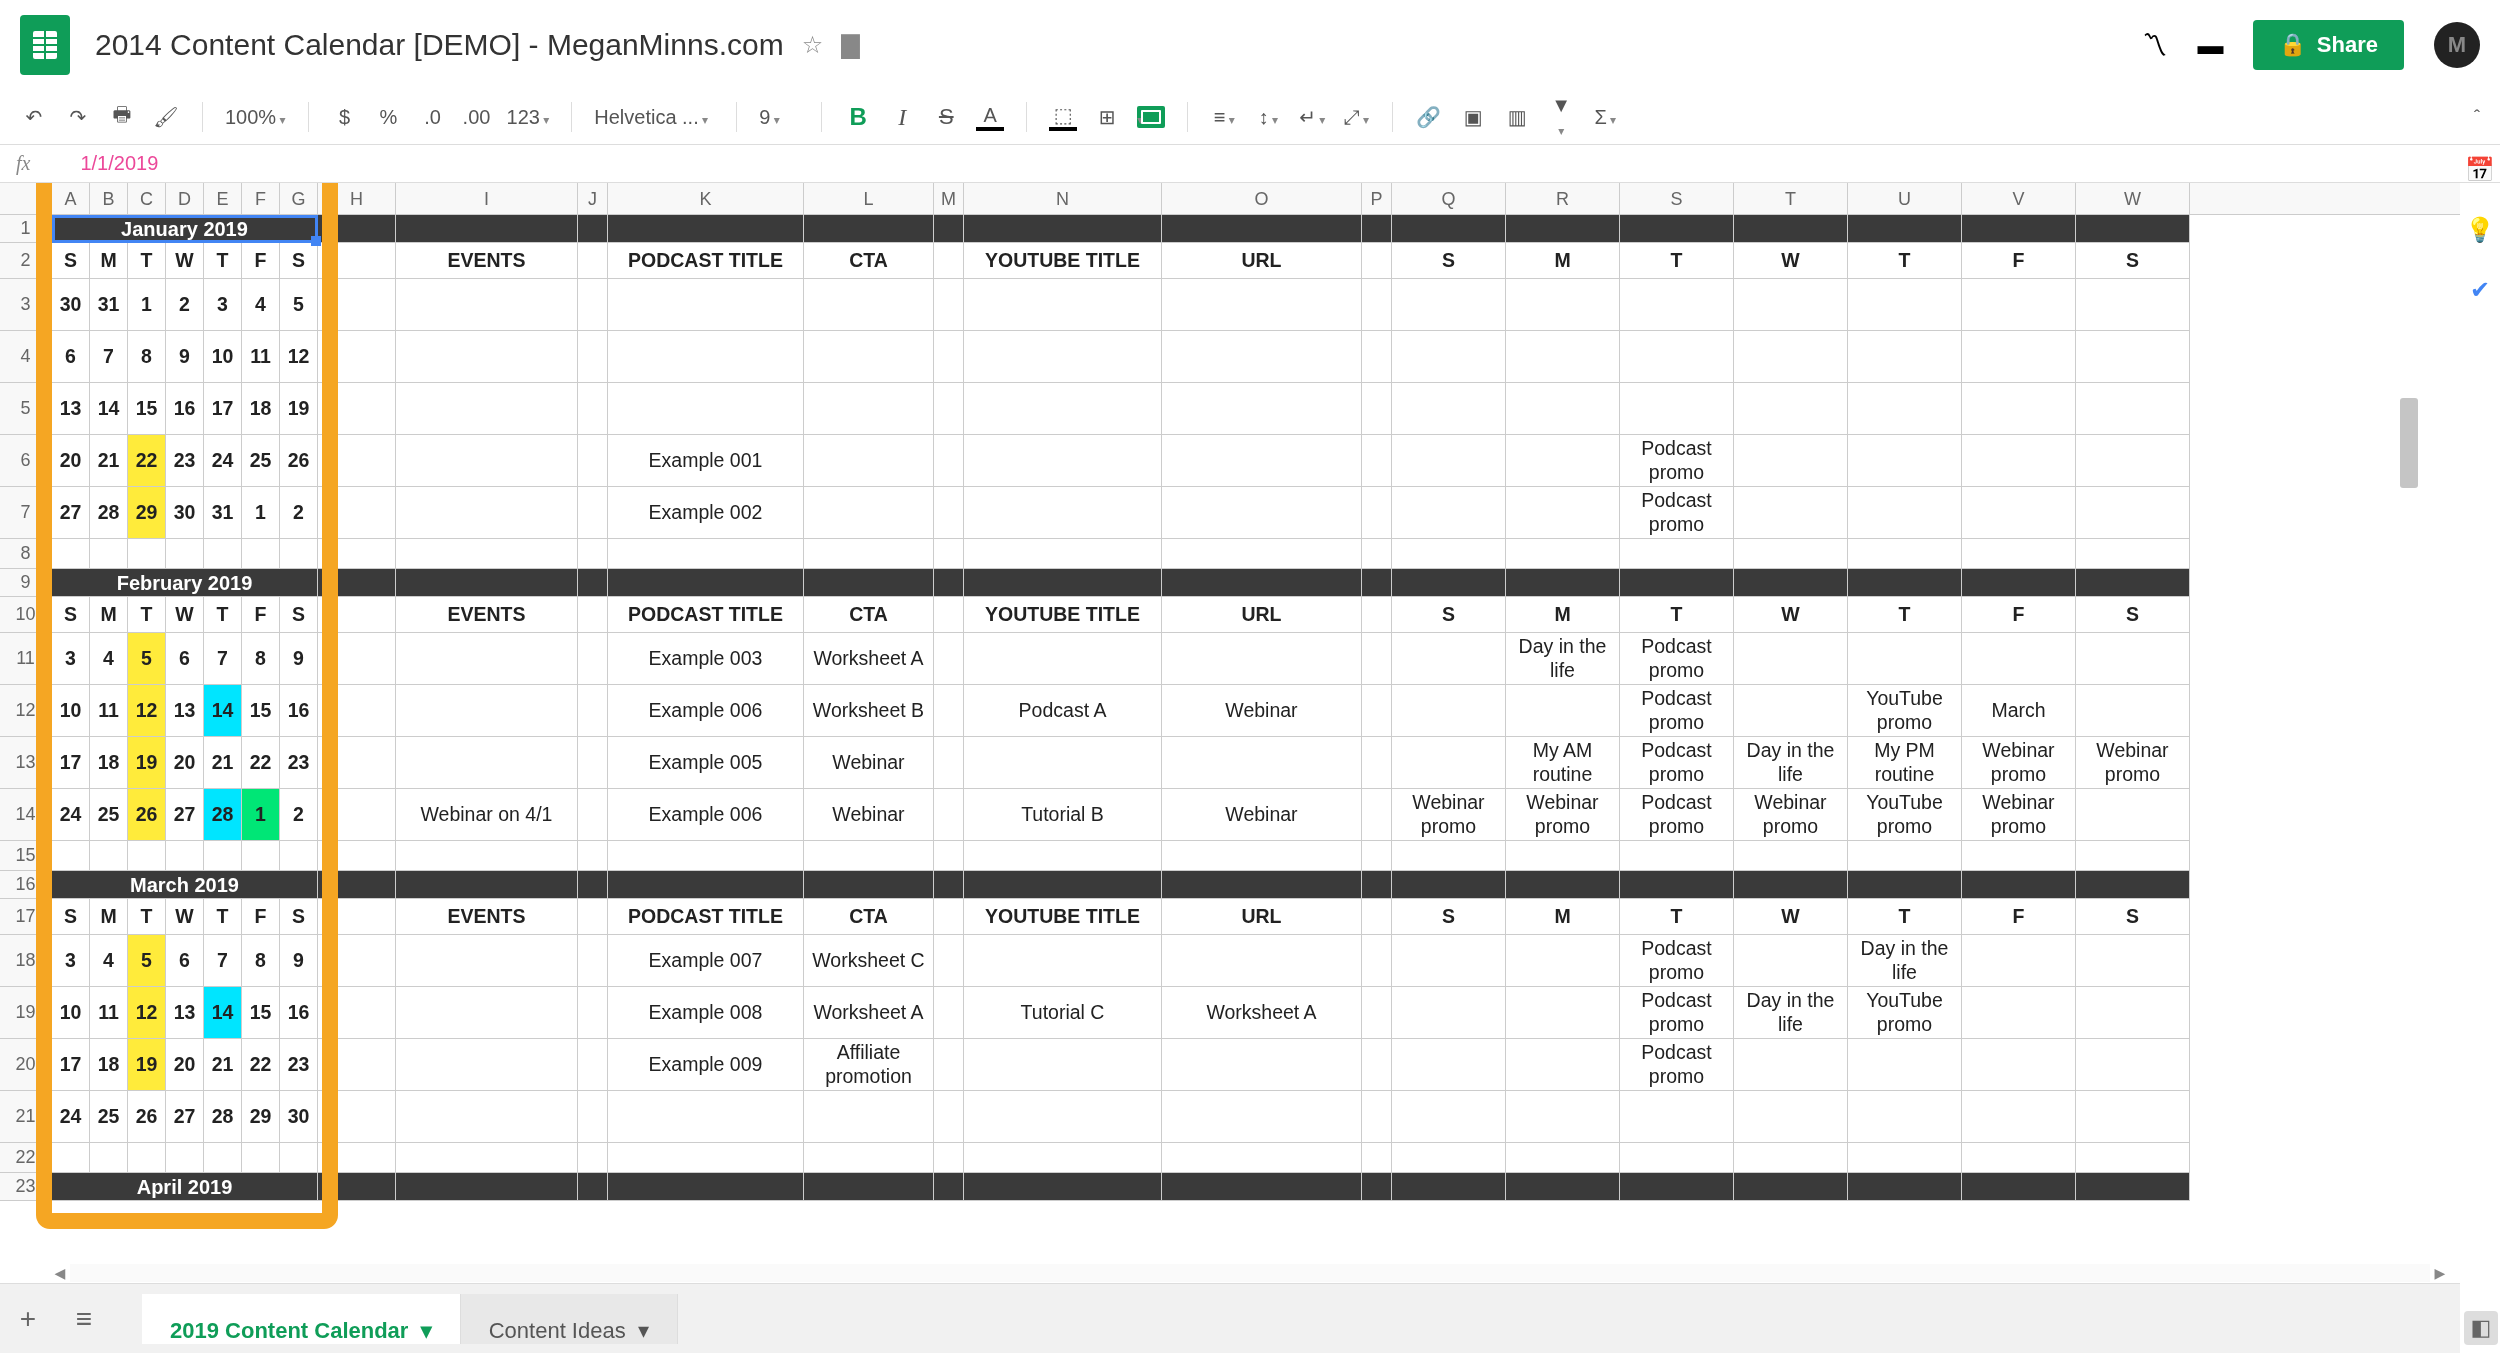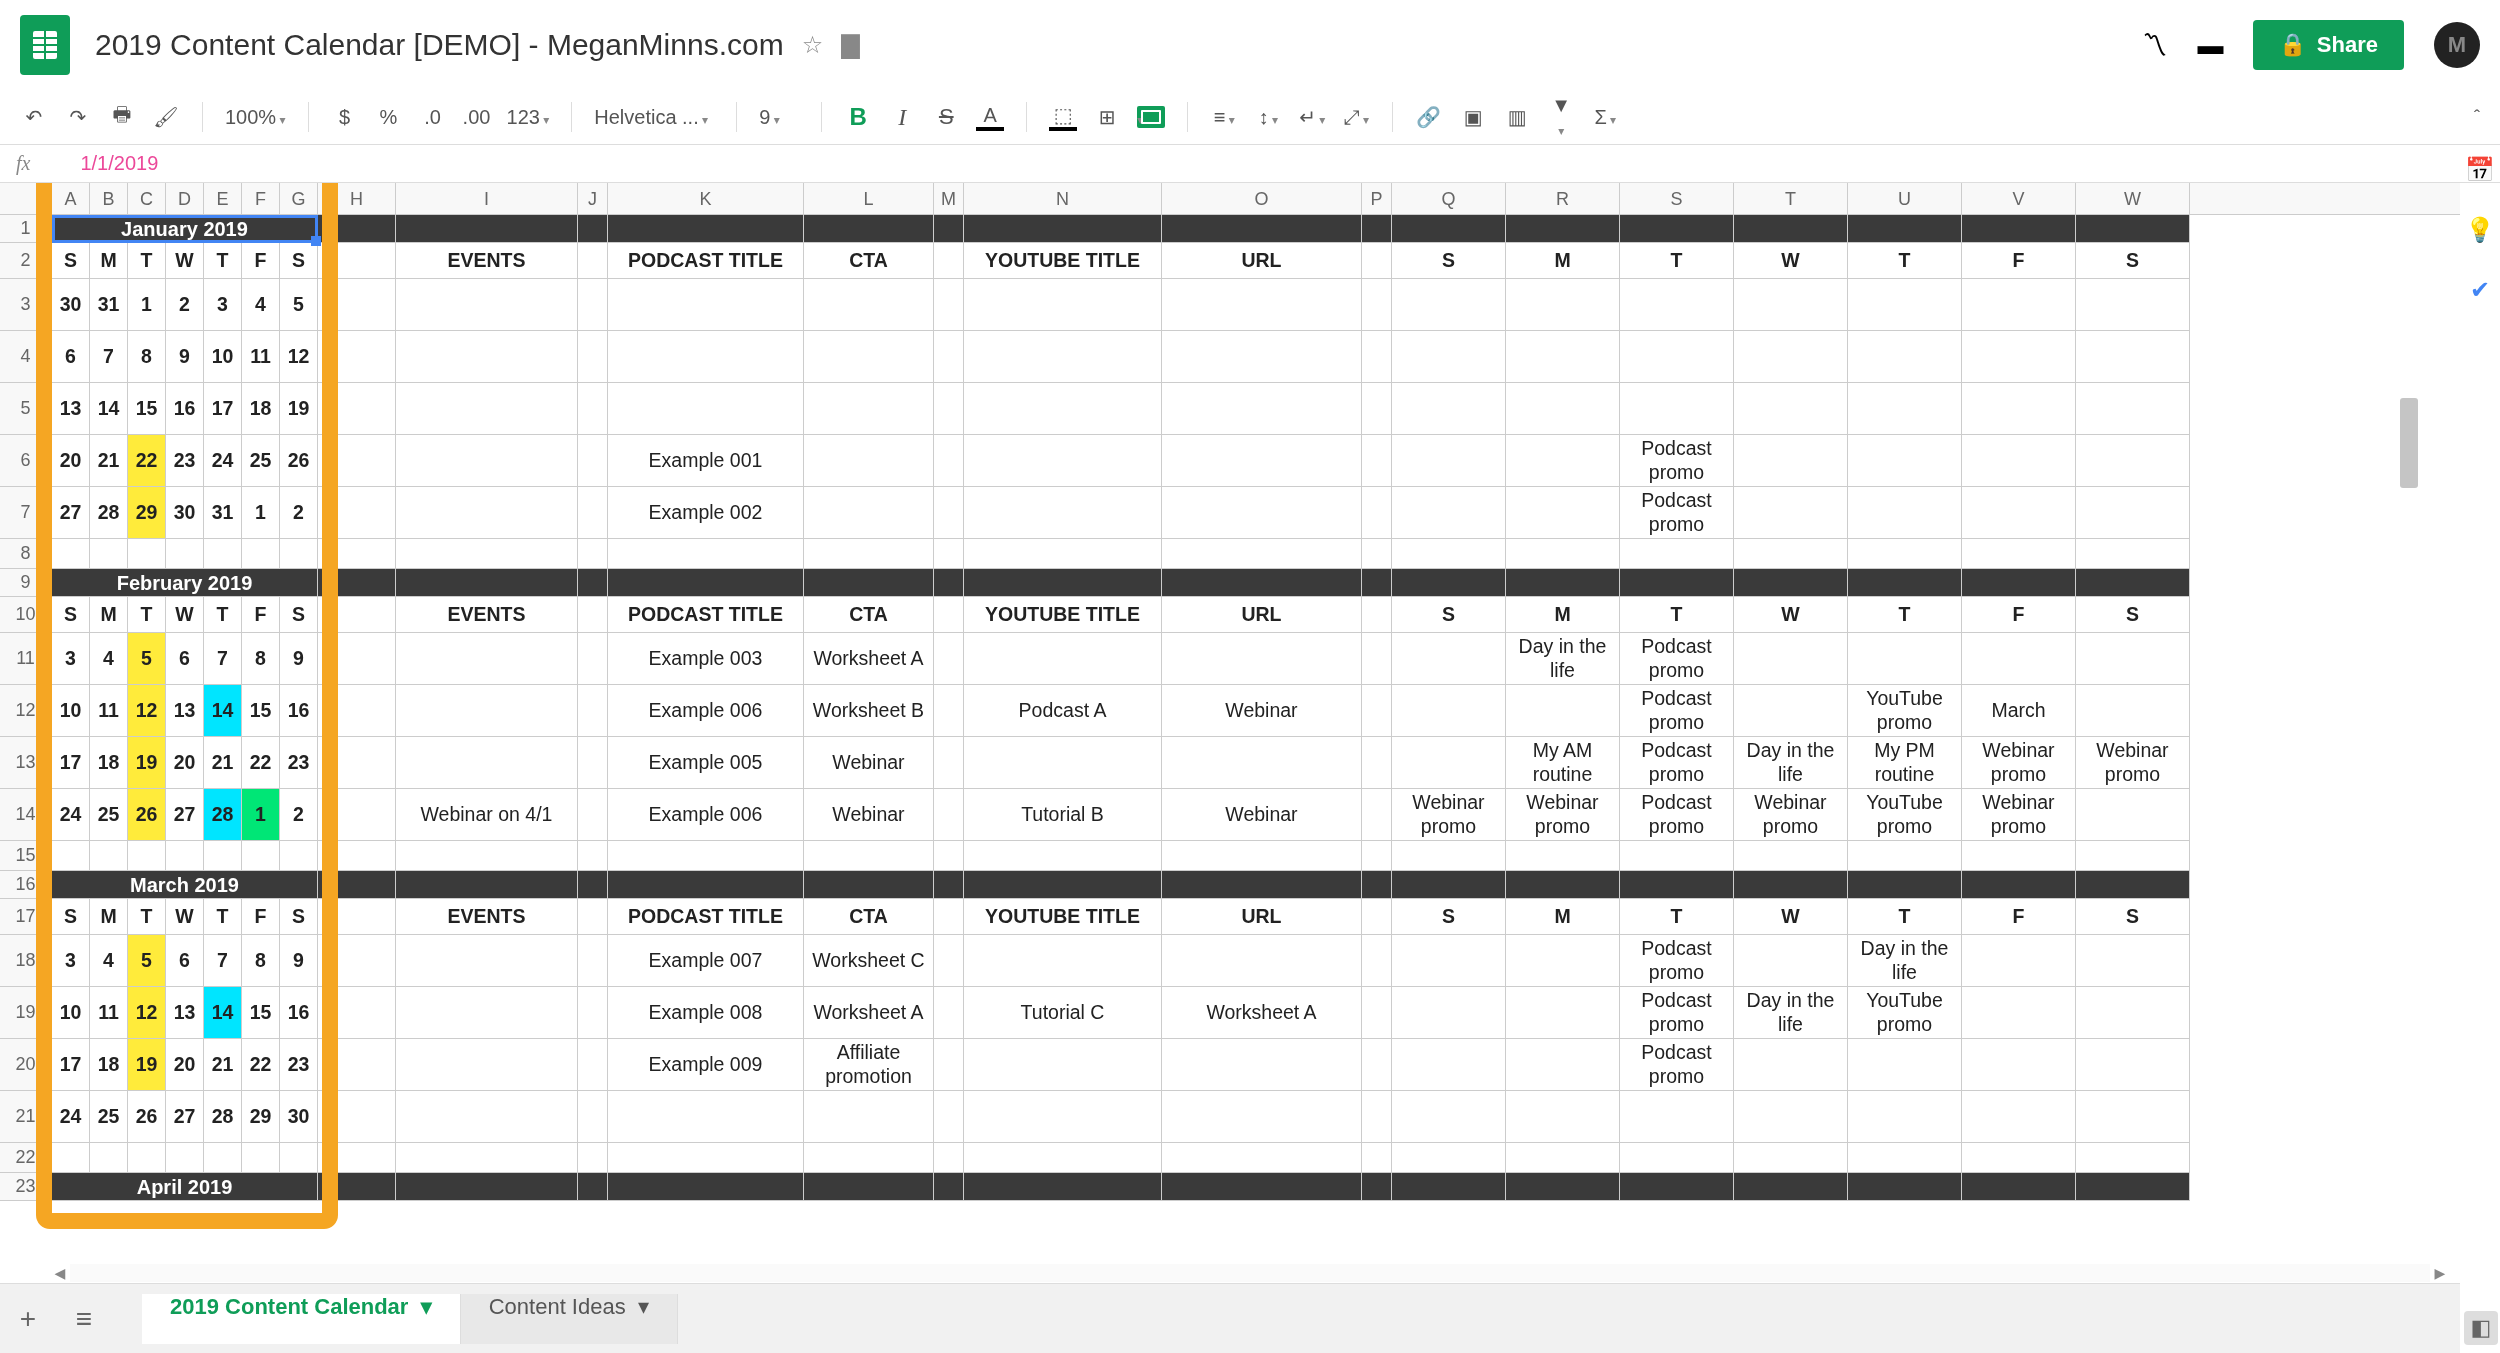--- a/index.html
+++ b/index.html
@@ -42,39 +42,39 @@
 .month-hdr{background:#3a3a3a;color:#fff;font-weight:600;font-size:20px}
 .hl-yellow{background:#ffeb3b}
 .hl-cyan{background:#00e5ff}
 .hl-green{background:#00e676}
 .active-cell{position:absolute;border:3px solid #4285f4;pointer-events:none;z-index:5}
 .active-cell::after{content:"";position:absolute;right:-6px;bottom:-6px;width:10px;height:10px;background:#4285f4}
 .orange-box{position:absolute;border:16px solid #f5a623;border-radius:14px;pointer-events:none;z-index:10}
 .side-panel{position:absolute;right:0;top:145px;width:40px;display:flex;flex-direction:column;align-items:center;gap:30px;padding-top:10px}
 .sp-ic{width:30px;height:30px;display:flex;align-items:center;justify-content:center;font-size:24px}
 .bottom-bar{position:absolute;bottom:0;left:0;right:40px;height:70px;display:flex;align-items:center;background:#f1f1f1;border-top:1px solid #ddd}
-.tab{padding:0 28px;height:50px;display:flex;align-items:flex-start;font-size:22px;color:#555;border-right:1px solid #ddd;background:#e8e8e8}
+.tab{padding:0 28px;height:50px;display:flex;align-items:flex-end;font-size:22px;color:#555;border-right:1px solid #ddd;background:#e8e8e8}
 .tab.active{background:#fff;color:#0f9d58;font-weight:600}
 .tab-ctrl{width:56px;text-align:center;font-size:28px;color:#666;cursor:pointer}
 .hscroll{position:absolute;bottom:70px;left:50px;right:50px;height:20px;display:flex;align-items:center}
 .hscroll-track{flex:1;height:18px;background:#fafafa;position:relative}
 .hscroll-arr{width:20px;text-align:center;color:#888;font-size:14px}
 .vscroll{position:absolute;top:215px;right:40px;width:20px;bottom:90px}
 .vscroll-thumb{position:absolute;top:0;width:18px;height:90px;background:#c5c5c5;border-radius:3px}
 .explore{position:absolute;bottom:8px;right:2px;width:34px;height:34px;background:#ddd;border-radius:4px;display:flex;align-items:center;justify-content:center;color:#666;font-size:22px}
 .nav-arrow{position:absolute;bottom:18px;right:8px;font-size:28px;color:#555}
 </style>
 </head>
 <body>
 
 <div class="titlebar">
   <div class="sheets-logo"></div>
   <div class="title-area">
     <div class="doc-title">
-      <span>2019 Content Calendar [DEMO] - MeganMinns.com</span>
+      <span>2014 Content Calendar [DEMO] - MeganMinns.com</span>
       <span class="star-ic">☆</span>
       <span class="folder-ic">▇</span>
     </div>
   </div>
   <div class="right-actions">
     <span style="font-size:26px">〽</span>
     <span style="font-size:26px">▬</span>
     <button class="share-btn">
       <span>🔒</span>
       <span>Share</span>

